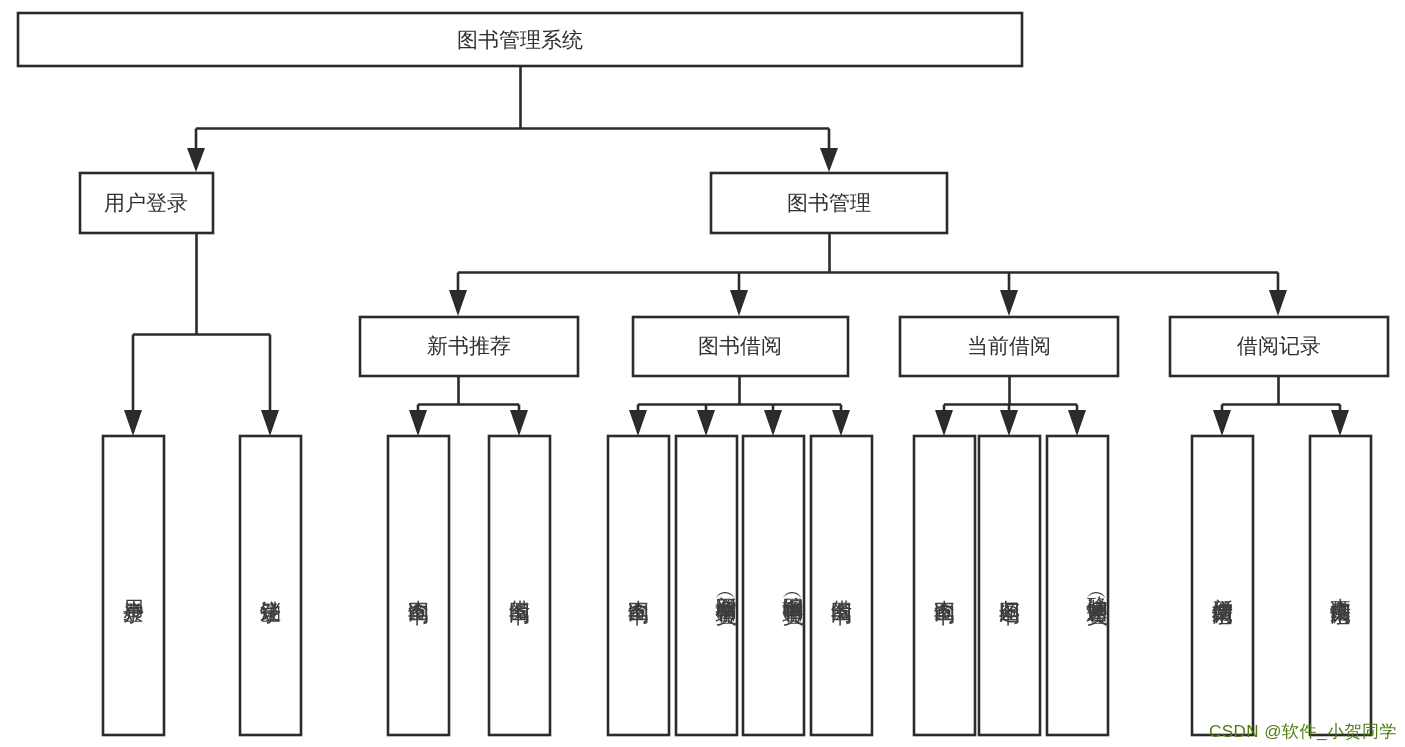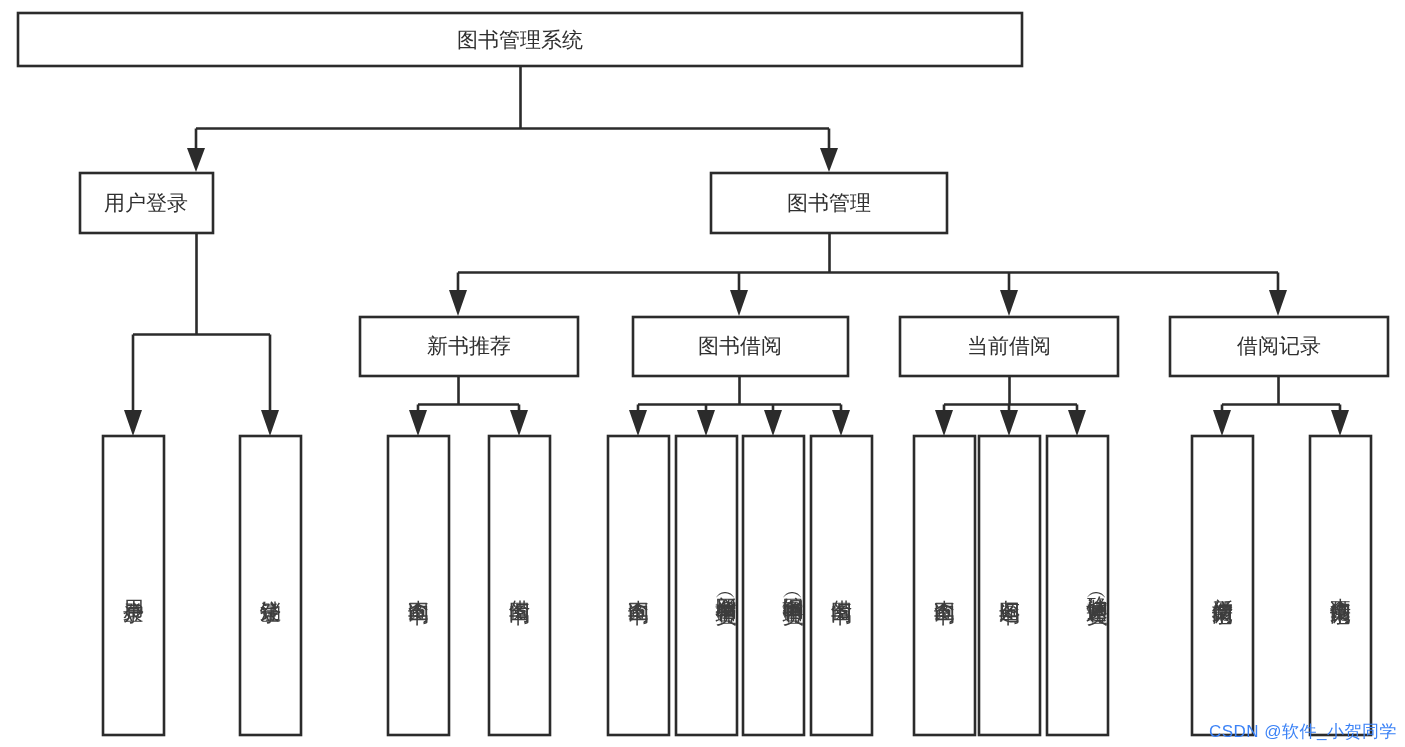--- a/index.html
+++ b/index.html
@@ -64,21 +64,21 @@
     letter-spacing: 1.5px;
     white-space: nowrap;
     pointer-events: none;
   }
   .watermark {
     position: absolute;
     right: 8px;
     bottom: 4px;
     font-family: "Liberation Sans", sans-serif;
     font-size: 17px;
-    color: #3b82f6;
+    color: #4d7c0f;
     letter-spacing: 0.5px;
     white-space: nowrap;
   }
 </style>
 </head>
 <body>
 
 <div id="diagram-root">
 
   <svg id="flow-svg" viewBox="0 0 1405 747">

